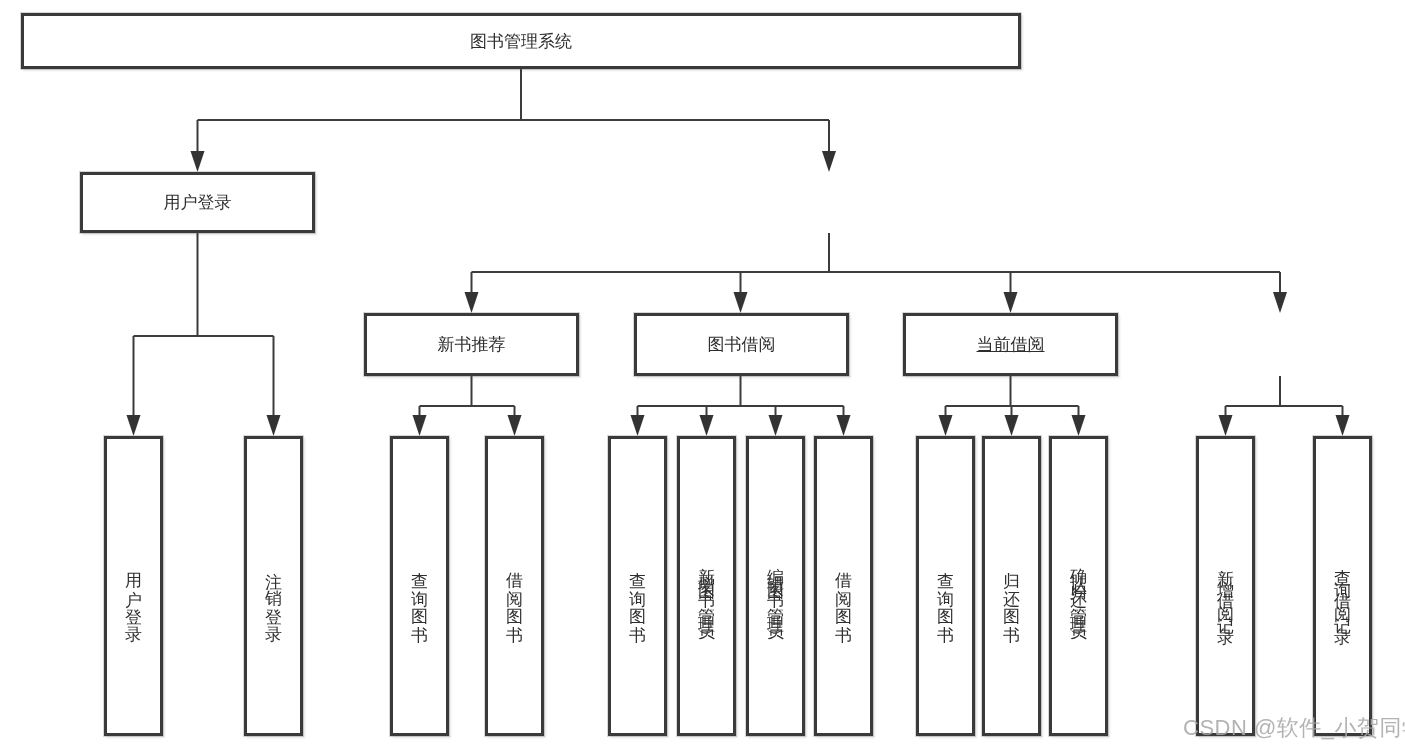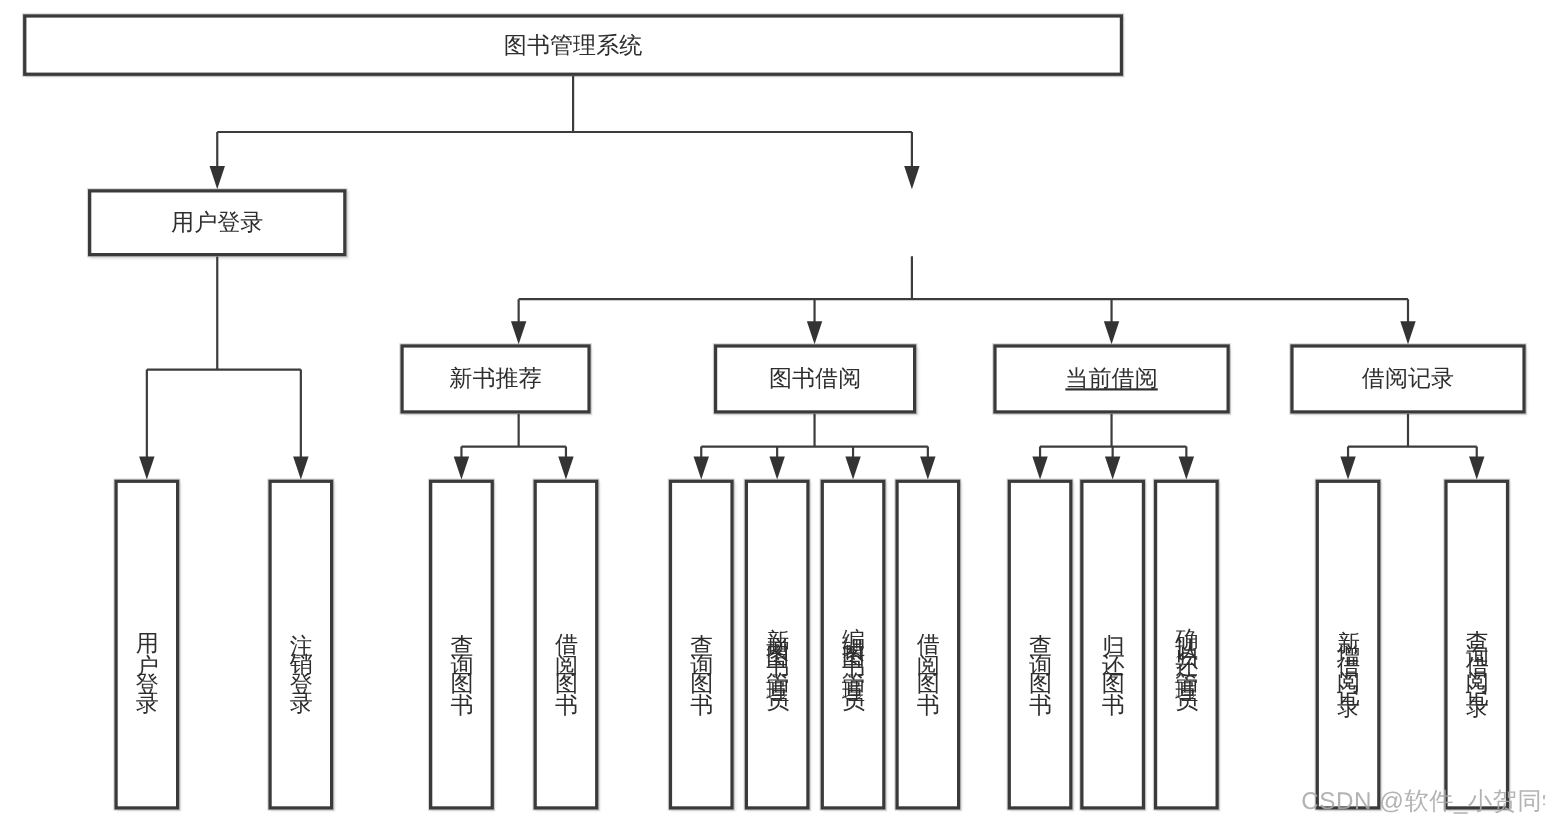--- a/index.html
+++ b/index.html
@@ -24,21 +24,21 @@
   .node {
     position: absolute;
     box-sizing: border-box;
     background: #ffffff;
     border: 3px solid #3a3a3a;
     box-shadow: 0 0 0 1px rgba(110,110,110,0.28), 2px 2px 2px rgba(0,0,0,0.10);
     display: flex;
     align-items: center;
     justify-content: center;
     color: #2e2e2e;
-    font-size: 21px;
+    font-size: 17px;
     line-height: 1;
     white-space: nowrap;
   }
   .node.root  { left: 21px;  top: 13px;  width: 1000px; height: 56px; }
   .node.lvl2  { top: 172px; height: 61px; }
   .node.lvl3  { top: 313px; height: 63px; }
   .node.leaf  { top: 436px; height: 300px; width: 59px; }
   .leaf .vtext {
     writing-mode: vertical-rl;
     text-orientation: mixed;
@@ -104,31 +104,28 @@
   </svg>
 
   <div class="node root">
     <span>图书管理系统</span>
   </div>
 
   <div class="node lvl2" style="left:80px; width:235px;">
     <span>用户登录</span>
   </div>
 
-  <div class="node lvl3" style="left:364px; width:173px;">
+  <div class="node lvl3" style="left:364px; width:215px;">
     <span>新书推荐</span>
   </div>
-  <div class="node lvl3" style="left:649px; width:184px;">
+  <div class="node lvl3" style="left:634px; width:215px;">
     <span>图书借阅</span>
   </div>
   <div class="node lvl3" style="left:903px; width:215px;text-decoration:underline;">
     <span>当前借阅</span>
-  </div>
-  <div class="node lvl3" style="left:1173px; width:214px;">
-    <span>借阅记录</span>
   </div>
 
   <div class="node leaf" style="left:104px;">
     <span class="vtext">用户登录</span>
   </div>
   <div class="node leaf" style="left:244px;">
     <span class="vtext">注销登录</span>
   </div>
   <div class="node leaf" style="left:390px;">
     <span class="vtext">查询图书</span>

